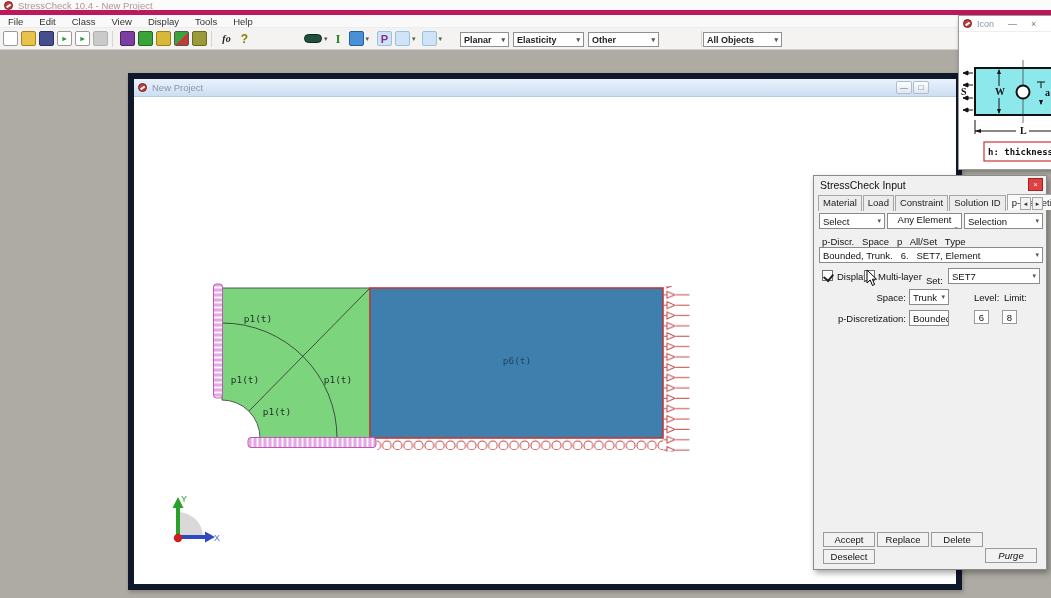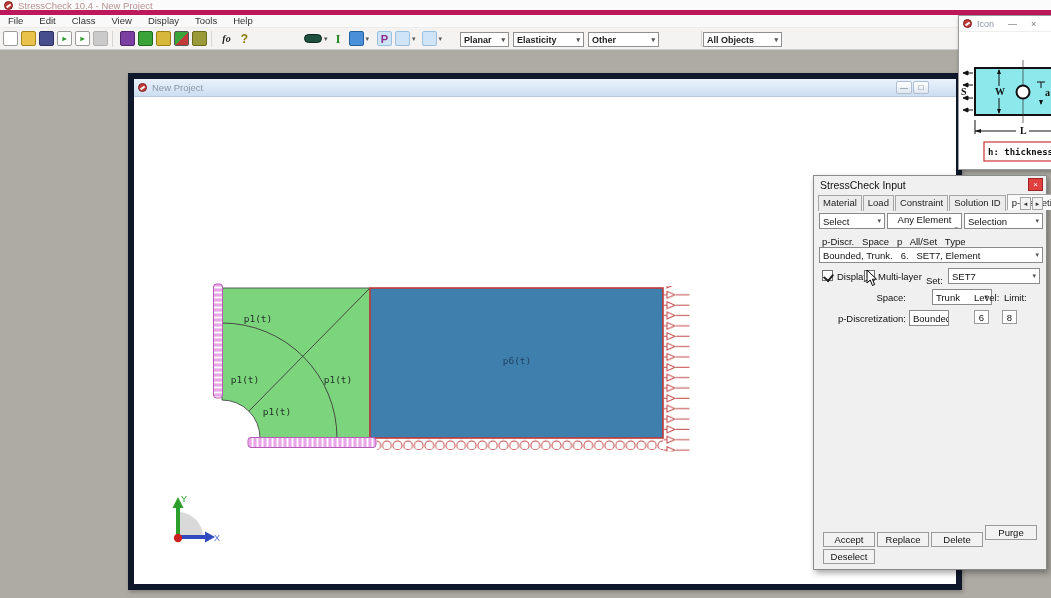--- a/index.html
+++ b/index.html
@@ -7,21 +7,21 @@
   #app{position:relative;width:1051px;height:598px;overflow:hidden;
        font-family:"Liberation Sans",sans-serif;background:#adaba3;}
   
   .titlebar{position:absolute;left:0;top:0;width:100%;height:15px;background:#fbfbfb;
             display:flex;align-items:center;border-bottom:5px solid #be185d;}
   .app-icon{width:9px;height:9px;border-radius:50%;background:#c23b3b;margin:0 5px 0 4px;
             border:1px solid #7e1f1f;position:relative;}
   .app-icon::after{content:"";position:absolute;left:1px;top:3px;width:5px;height:1.5px;background:#fff;transform:rotate(-35deg);}
   .titlebar .title{font-size:9.5px;color:#b89090;}
   .menubar{position:absolute;left:0;top:15px;width:100%;height:13px;background:#f9f9f9;
-           display:flex;align-items:flex-start;border-bottom:1px solid #ececec;}
+           display:flex;align-items:center;border-bottom:1px solid #ececec;}
   .menubar span{font-size:9.5px;color:#333;padding:0 8px;cursor:default;}
   .toolbar{position:absolute;left:0;top:28px;width:100%;height:22px;background:#f4f3f1;
            border-bottom:1px solid #cfcfcf;display:flex;align-items:center;}
   .tb-ico{width:15px;height:15px;margin-left:3px;border-radius:2px;flex:0 0 auto;
           display:flex;align-items:center;justify-content:center;font-size:8px;}
   .sep{width:1px;height:16px;background:#d5d5d5;margin:0 4px;flex:0 0 auto;}
   .i-new{background:#fff;border:1px solid #9a9a9a;}
   .i-open{background:#e8c24a;border:1px solid #a8851c;}
   .i-save{background:#474e8e;border:1px solid #2b3060;}
   .i-exp{background:#fff;border:1px solid #9a9a9a;color:#2f9a2f;font-weight:bold;}
@@ -299,39 +299,39 @@
     <div class="lbl" style="left:23px;top:95px;">Display</div>
     <div class="cb" style="left:50px;top:94px;"></div>
     <div class="lbl" style="left:64px;top:95px;">Multi-layer</div>
     <div class="lbl" style="left:112px;top:99px;">Set:</div>
     <div class="combo" style="left:134px;top:92px;width:92px;">
       <span>SET7</span>
       <span class="chev">▾</span>
     </div>
 
     <div class="lbl" style="left:55px;top:116px;width:37px;text-align:right;">Space:</div>
-    <div class="combo" style="left:95px;top:113px;width:60px;margin-left:23px;">
+    <div class="combo" style="left:95px;top:113px;width:40px;">
       <span>Trunk</span>
       <span class="chev">▾</span>
     </div>
     <div class="lbl" style="left:160px;top:116px;">Level:</div>
     <div class="lbl" style="left:190px;top:116px;">Limit:</div>
 
     <div class="lbl" style="left:5px;top:137px;width:87px;text-align:right;">p-Discretization:</div>
     <div class="combo" style="left:95px;top:134px;width:40px;">
       <span>Bounded</span>
       <span class="chev">▾</span>
     </div>
     <div class="numbox" style="left:160px;top:134px;">6</div>
     <div class="numbox" style="left:188px;top:134px;">8</div>
 
     <div class="btn" style="left:9px;top:356px;">Accept</div>
     <div class="btn" style="left:63px;top:356px;">Replace</div>
     <div class="btn" style="left:117px;top:356px;">Delete</div>
-    <div class="btn" style="left:171px;top:349px;">Purge</div>
+    <div class="btn" style="left:171px;top:372px;font-style:italic;">Purge</div>
     <div class="btn" style="left:9px;top:373px;">Deselect</div>
   </div>
 
   <svg class="cursor" width="12" height="18" viewBox="0 0 12 18">
     <polygon points="1,1 1,14 4.2,11 6.5,16.5 8.6,15.5 6.4,10.2 10.5,10.2" fill="#fff" stroke="#000" stroke-width="1"></polygon>
   </svg>
 
 </div>
 
 </body></html>

